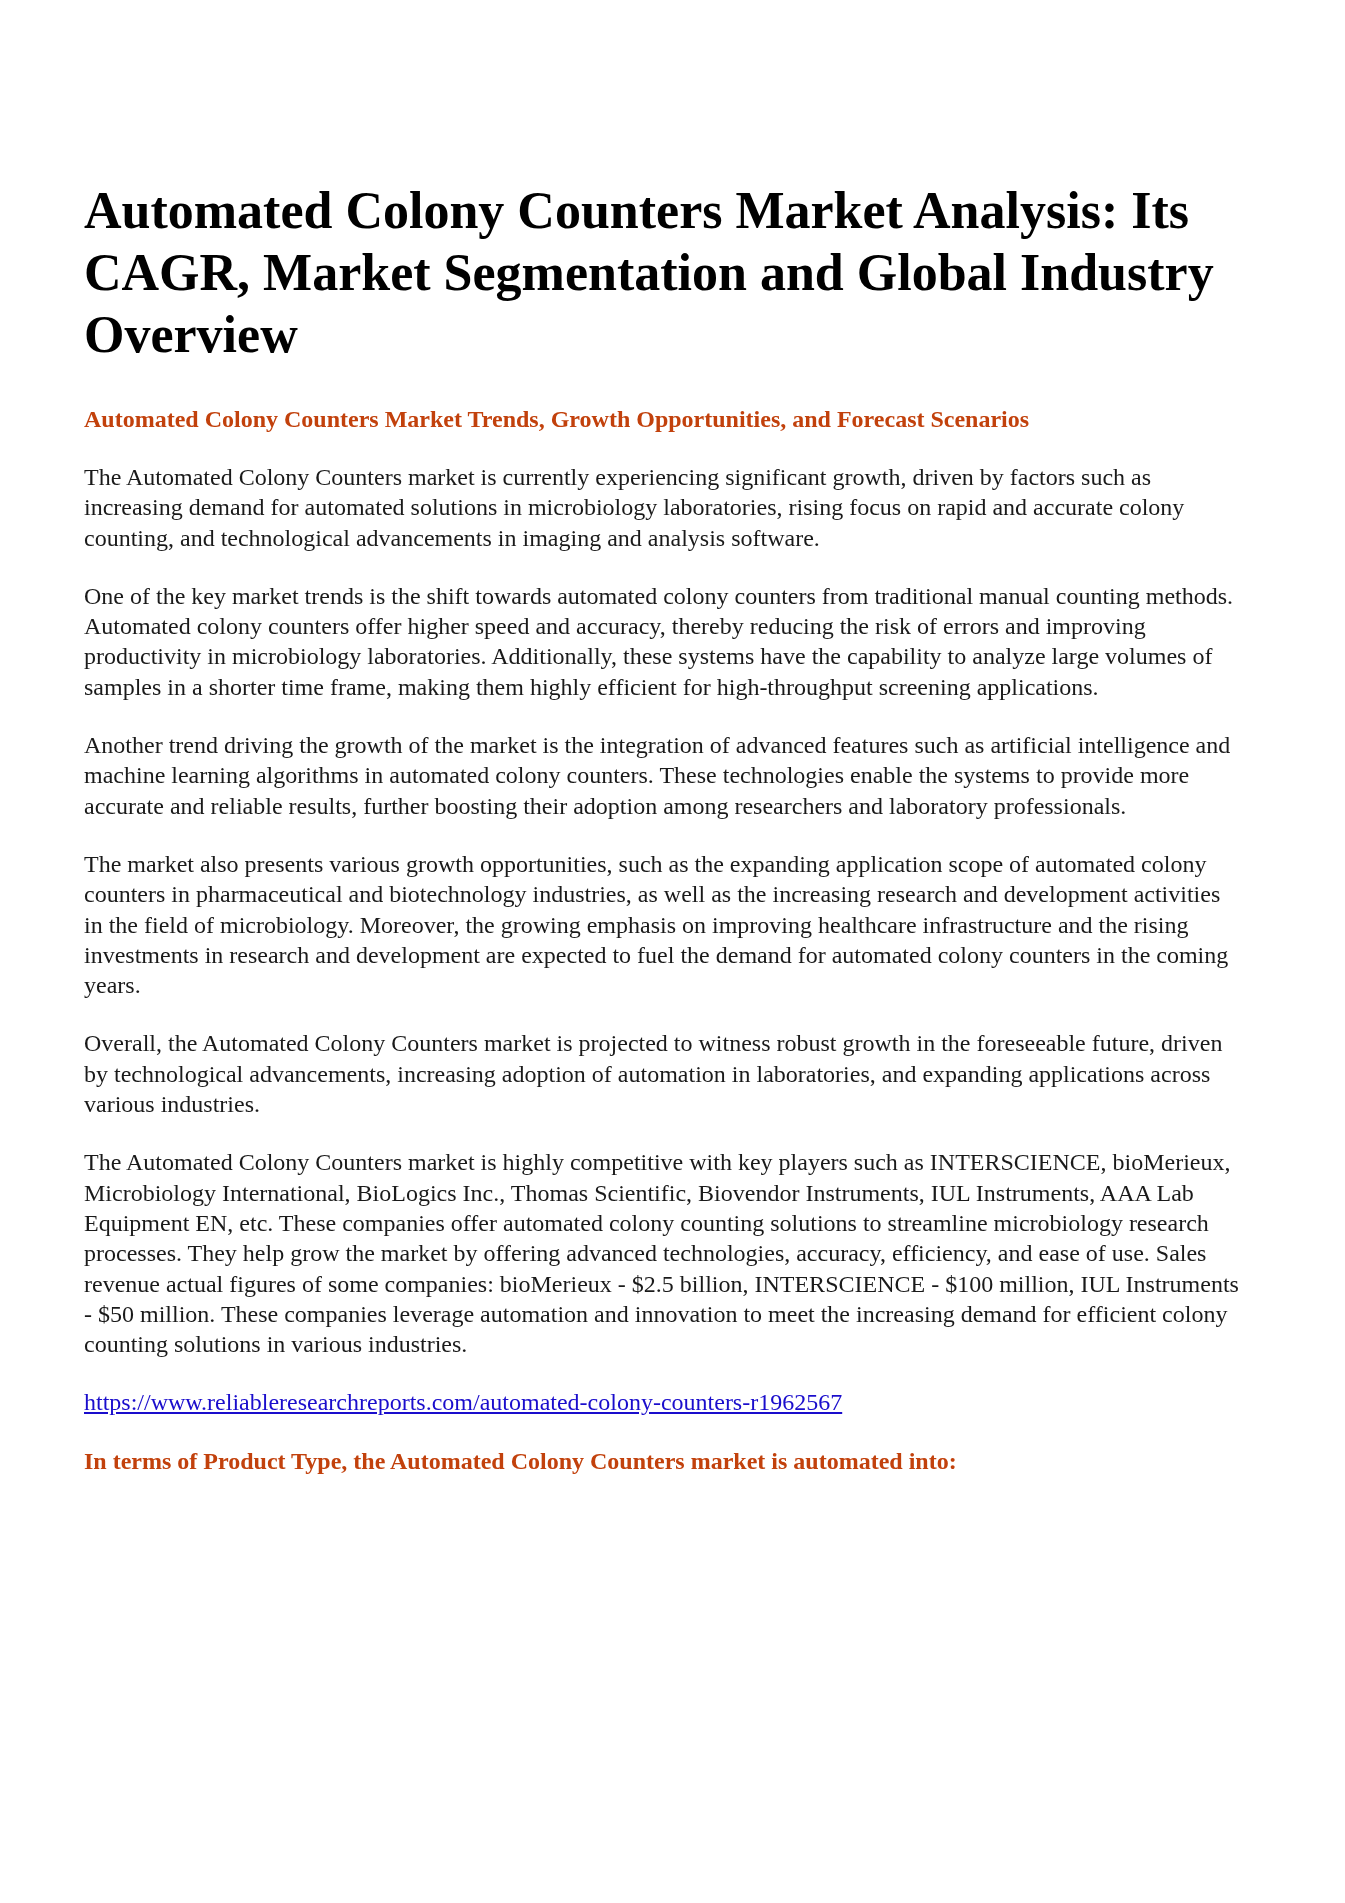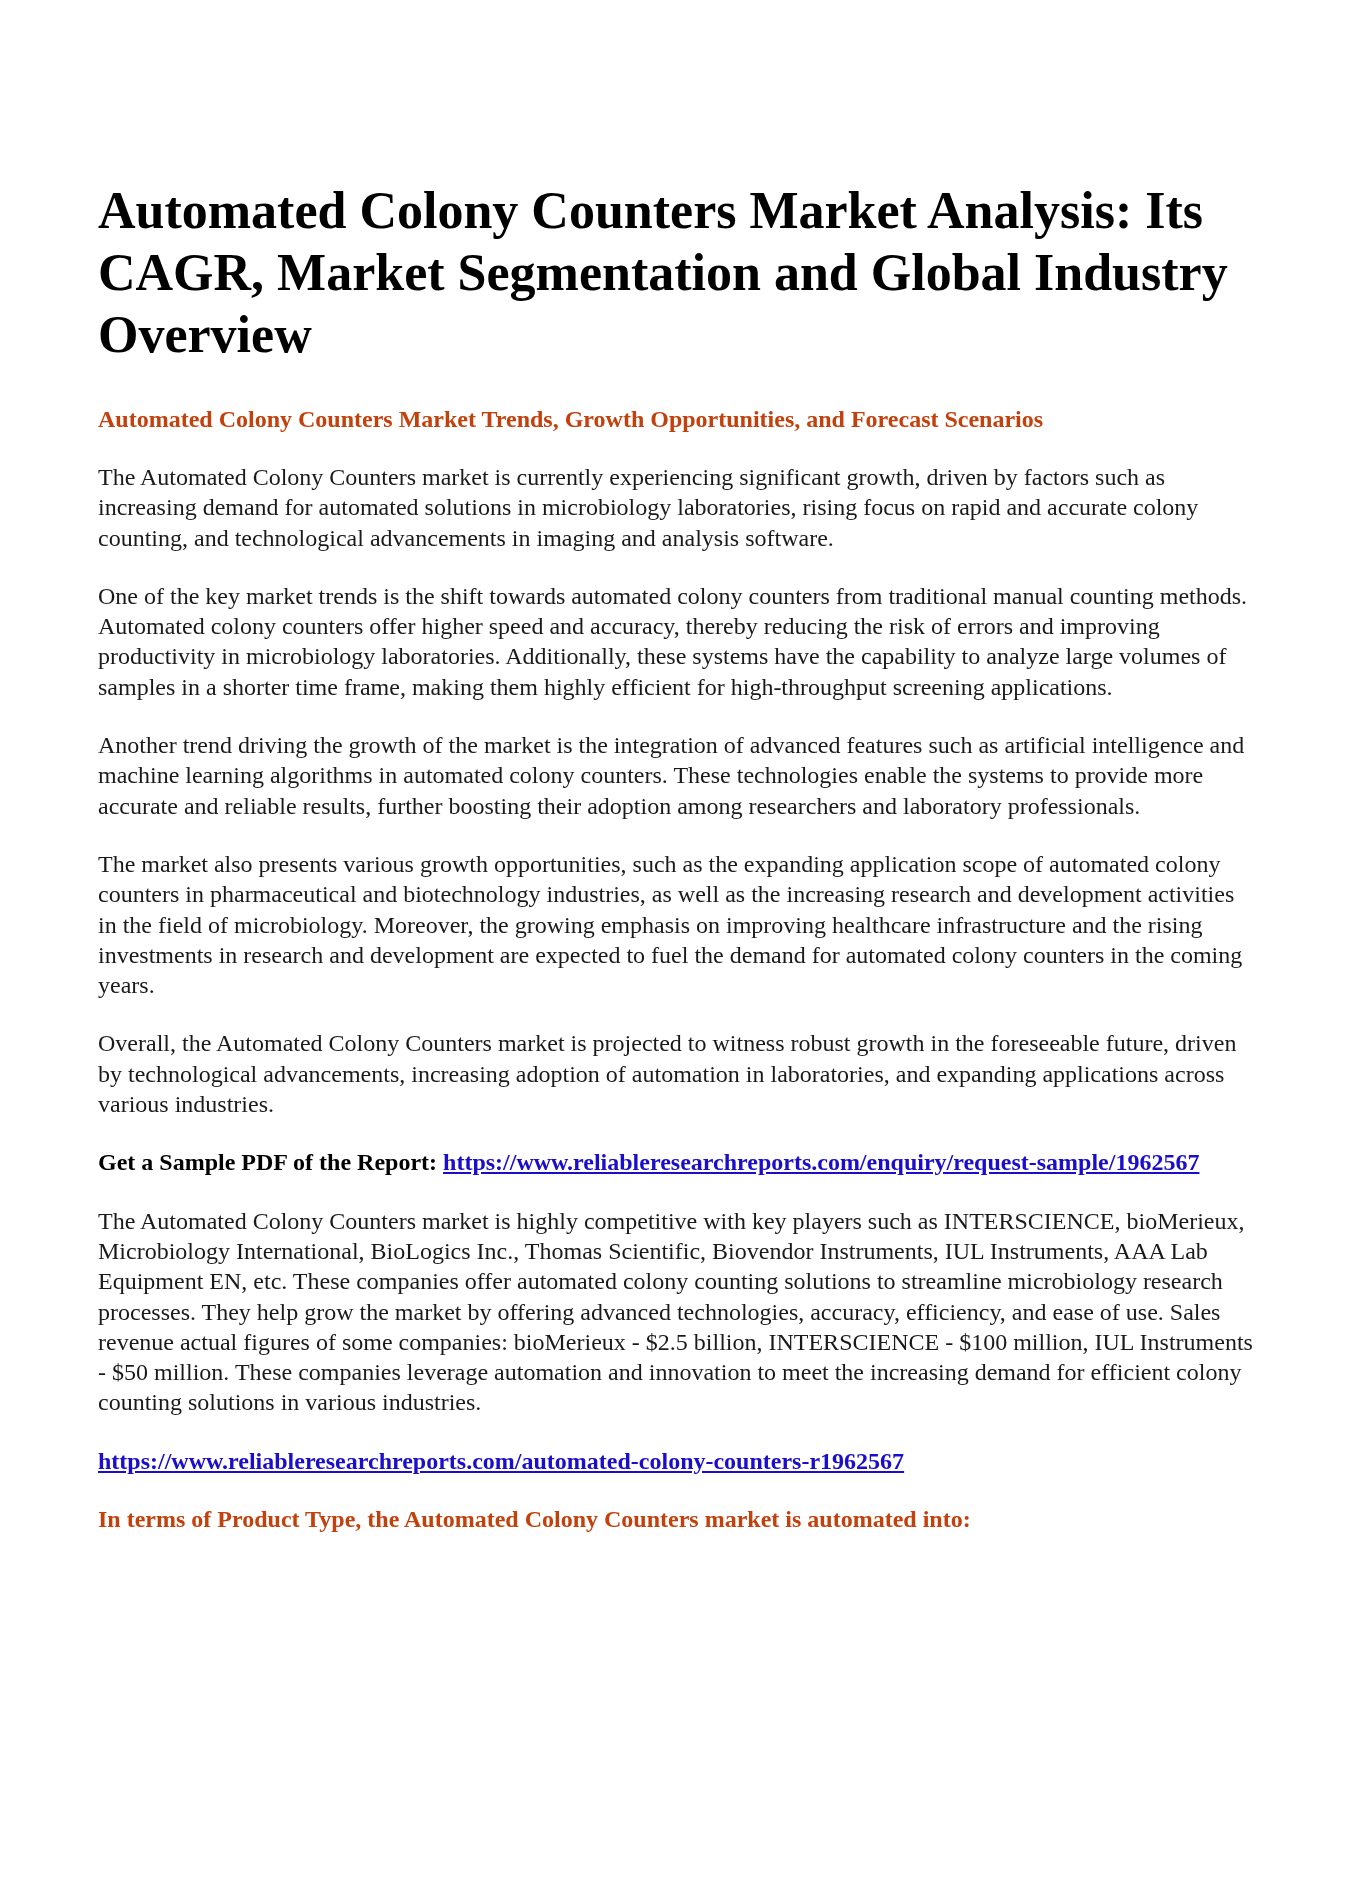--- a/index.html
+++ b/index.html
@@ -10,21 +10,21 @@
     body {
       width: 1345px;
       height: 1903px;
       position: relative;
       overflow: hidden;
       font-family: "Liberation Serif", "DejaVu Serif", serif;
       color: #1a1a1a;
     }
     .page {
       position: absolute;
-      left: 98px;
+      left: 84px;
       top: 180px;
       width: 1160px;
     }
     h1.title {
       font-family: "Liberation Serif", serif;
       font-weight: bold;
       font-size: 52px;
       line-height: 62px;
       margin: 0 0 38px 0;
       color: #000;
@@ -50,41 +50,38 @@
       font-size: 24px;
       line-height: 30.3px;
       margin: 0 0 28px 0;
       color: #000;
     }
     a.link {
       color: #1a0dcc;
       text-decoration: underline;
     }
     a.link.plain {
-      font-weight: bold;
+      font-weight: normal;
       text-align: center;
     }
   </style>
 </head>
 <body>
 
 <div class="page">
   <h1 class="title">Automated Colony Counters Market Analysis: Its CAGR, Market Segmentation and Global Industry Overview</h1>
 
   <h2 class="sub">Automated Colony Counters Market Trends, Growth Opportunities, and Forecast Scenarios</h2>
 
   <p class="body">The Automated Colony Counters market is currently experiencing significant growth, driven by factors such as increasing demand for automated solutions in microbiology laboratories, rising focus on rapid and accurate colony counting, and technological advancements in imaging and analysis software.</p>
   <p class="body">One of the key market trends is the shift towards automated colony counters from traditional manual counting methods. Automated colony counters offer higher speed and accuracy, thereby reducing the risk of errors and improving productivity in microbiology laboratories. Additionally, these systems have the capability to analyze large volumes of samples in a shorter time frame, making them highly efficient for high-throughput screening applications.</p>
   <p class="body">Another trend driving the growth of the market is the integration of advanced features such as artificial intelligence and machine learning algorithms in automated colony counters. These technologies enable the systems to provide more accurate and reliable results, further boosting their adoption among researchers and laboratory professionals.</p>
   <p class="body">The market also presents various growth opportunities, such as the expanding application scope of automated colony counters in pharmaceutical and biotechnology industries, as well as the increasing research and development activities in the field of microbiology. Moreover, the growing emphasis on improving healthcare infrastructure and the rising investments in research and development are expected to fuel the demand for automated colony counters in the coming years.</p>
   <p class="body">Overall, the Automated Colony Counters market is projected to witness robust growth in the foreseeable future, driven by technological advancements, increasing adoption of automation in laboratories, and expanding applications across various industries.</p>
 
-  <p class="bold-line">
-    <span>Get a Sample PDF of the Report: </span><a class="link" href="#">https://www.reliableresearchreports.com/enquiry/request-sample/1962567</a>
-  </p>
 
 
   <p class="body">The Automated Colony Counters market is highly competitive with key players such as INTERSCIENCE, bioMerieux, Microbiology International, BioLogics Inc., Thomas Scientific, Biovendor Instruments, IUL Instruments, AAA Lab Equipment EN, etc. These companies offer automated colony counting solutions to streamline microbiology research processes. They help grow the market by offering advanced technologies, accuracy, efficiency, and ease of use. Sales revenue actual figures of some companies: bioMerieux - $2.5 billion, INTERSCIENCE - $100 million, IUL Instruments - $50 million. These companies leverage automation and innovation to meet the increasing demand for efficient colony counting solutions in various industries.</p>
 
   <p class="body">
     <a class="link plain" href="#">https://www.reliableresearchreports.com/automated-colony-counters-r1962567</a>
   </p>
 
   <h2 class="sub">In terms of Product Type, the Automated Colony Counters market is automated into:</h2>
 </div>

